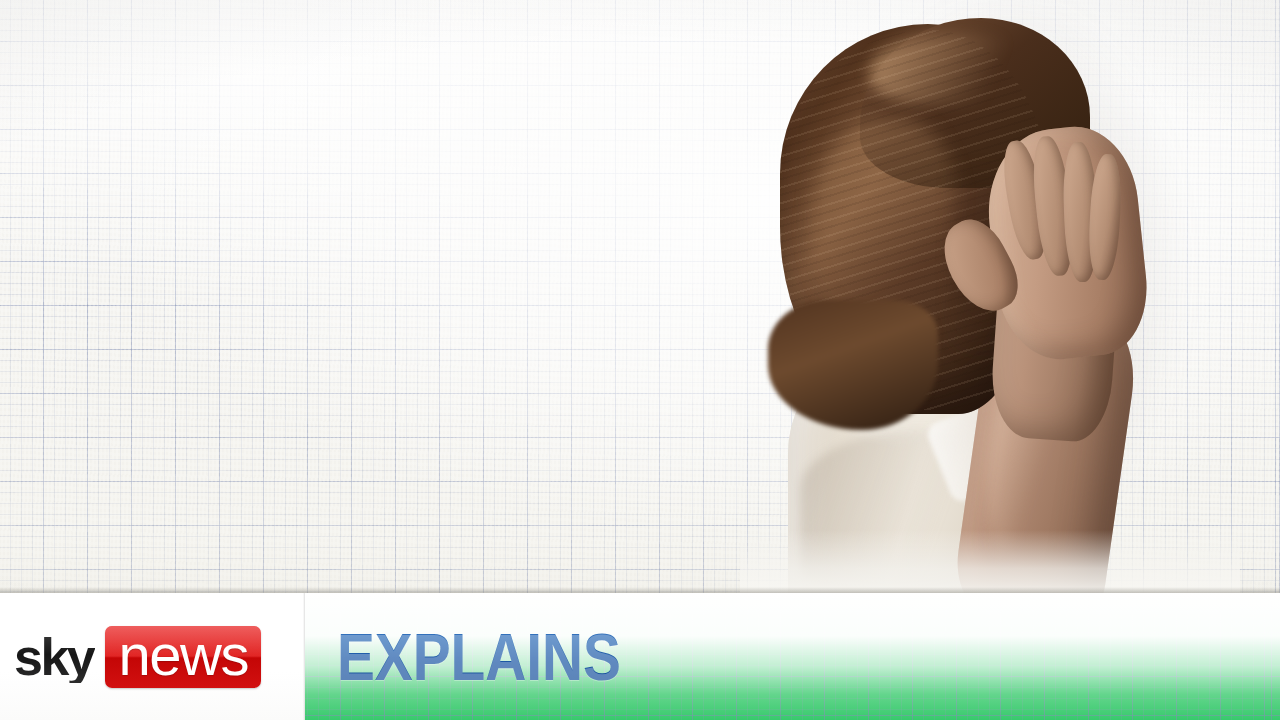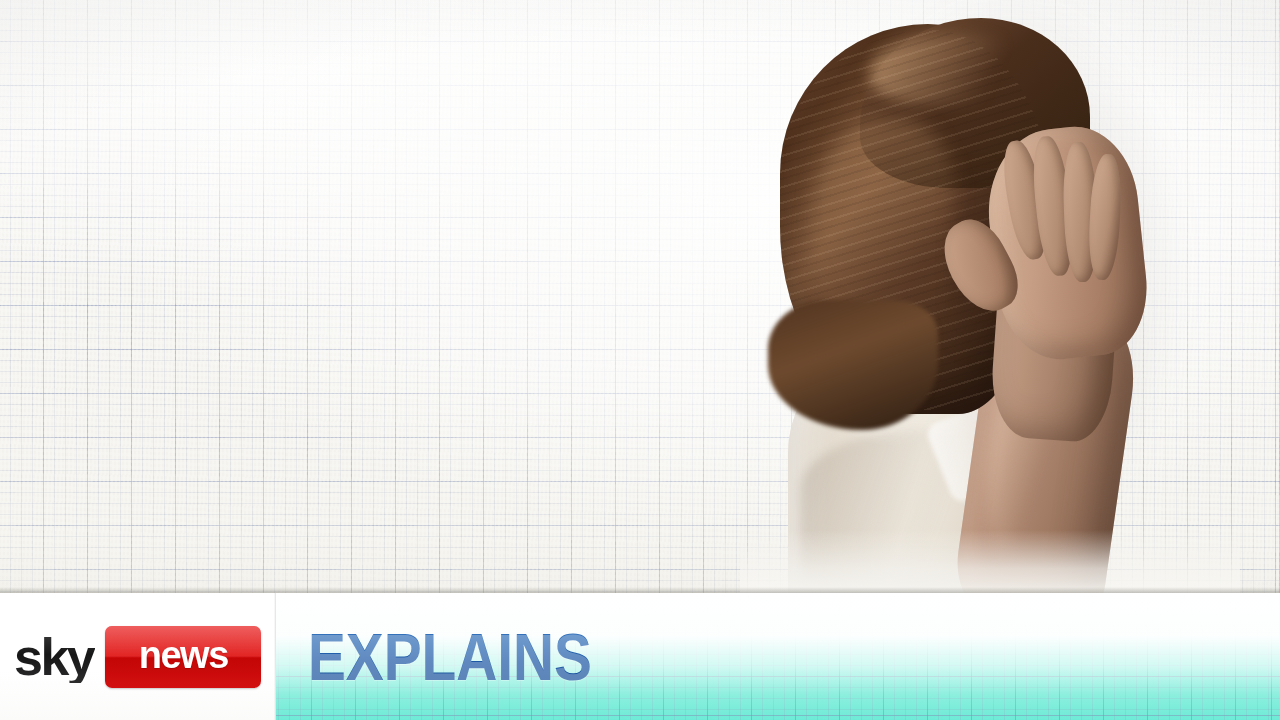--- a/index.html
+++ b/index.html
@@ -276,21 +276,21 @@
   }
   .banner-top-edge {
     position:absolute;
     left:0; top:-6px; width:1280px; height:6px;
     background:linear-gradient(to bottom, rgba(140,138,130,0.0), rgba(150,148,140,0.55));
   }
 
   
   .logo-panel {
     position:relative;
-    width:276px; height:100%;
+    width:305px; height:100%;
     background:linear-gradient(to bottom, #ffffff 0%, #ffffff 62%, #fbfbfa 100%);
     display:flex; align-items:center;
     padding-left:14px;
   }
   .logo-panel::after {
     content:"";
     position:absolute; right:0; top:0; width:2px; height:100%;
     background:linear-gradient(to right, rgba(0,0,0,0.0), rgba(150,150,150,0.30));
   }
   .sky-logo { display:flex; align-items:center; gap:10px; }
@@ -316,38 +316,38 @@
   }
   .news-box::before {
     content:"";
     position:absolute; left:0; top:0; width:100%; height:50%;
     background:linear-gradient(to bottom, rgba(255,255,255,0.28), rgba(255,255,255,0.04));
     border-radius:7px 7px 0 0;
   }
   .news-word {
     position:relative;
     font-family:"Liberation Sans", sans-serif;
-    font-weight:700;
-    font-size:38px;
+    font-weight:400;
+    font-size:58px;
     line-height:46px;
     letter-spacing:-1.5px;
     color:#ffffff;
     text-shadow:0 1px 1px rgba(0,0,0,0.18);
     padding-bottom:3px;
     text-align:center;
   }
 
   
   .explains-panel {
     position:relative;
     flex:1; height:100%;
     overflow:hidden;
     display:flex; align-items:center;
     padding-left:32px;
-    background:#5eead4;
+    background:#22c55e;
   }
   .explains-grid {
     position:absolute; inset:0;
     background-image:
       repeating-linear-gradient(to right,
         rgba(110,125,170,0.40) 0px, rgba(110,125,170,0.40) 1px,
         rgba(0,0,0,0) 1px, rgba(0,0,0,0) 44px),
       repeating-linear-gradient(to bottom,
         rgba(110,125,170,0.40) 0px, rgba(110,125,170,0.40) 1px,
         rgba(0,0,0,0) 1px, rgba(0,0,0,0) 44px),

